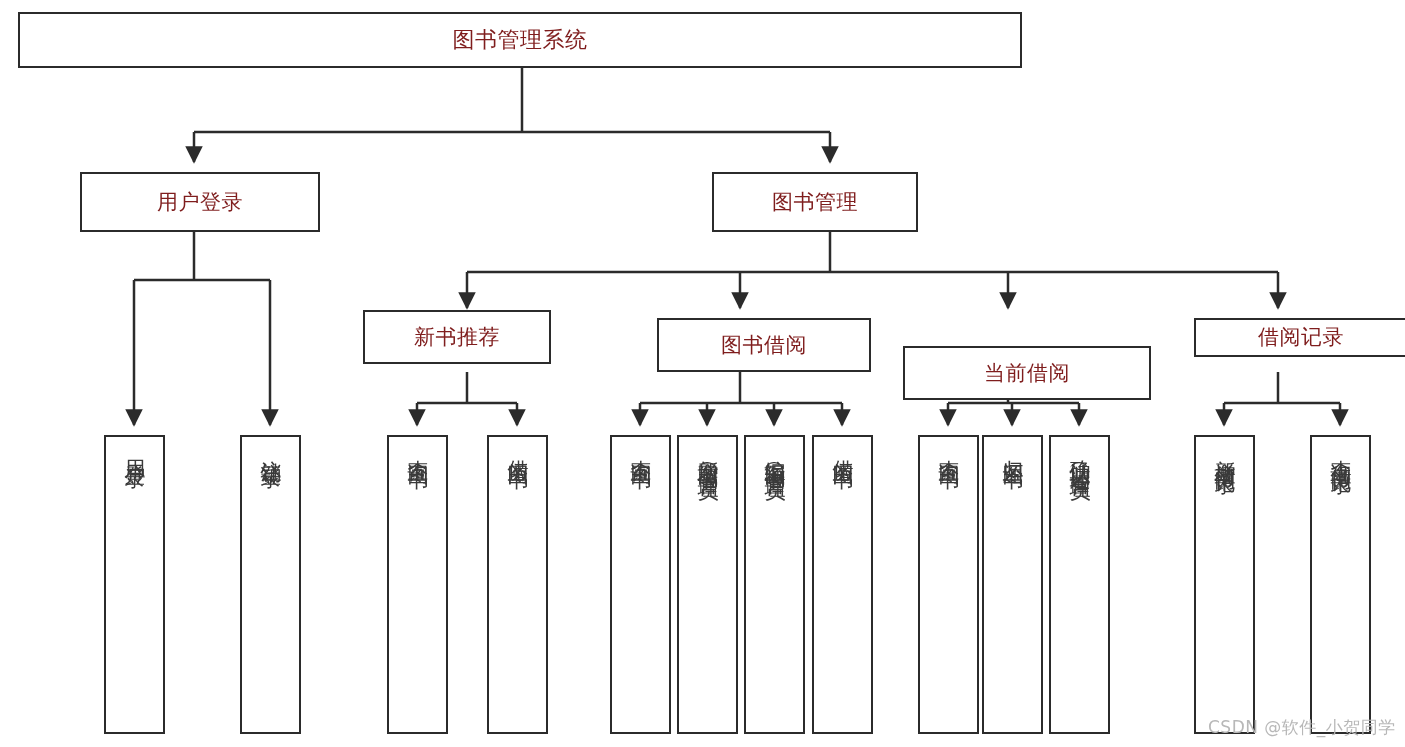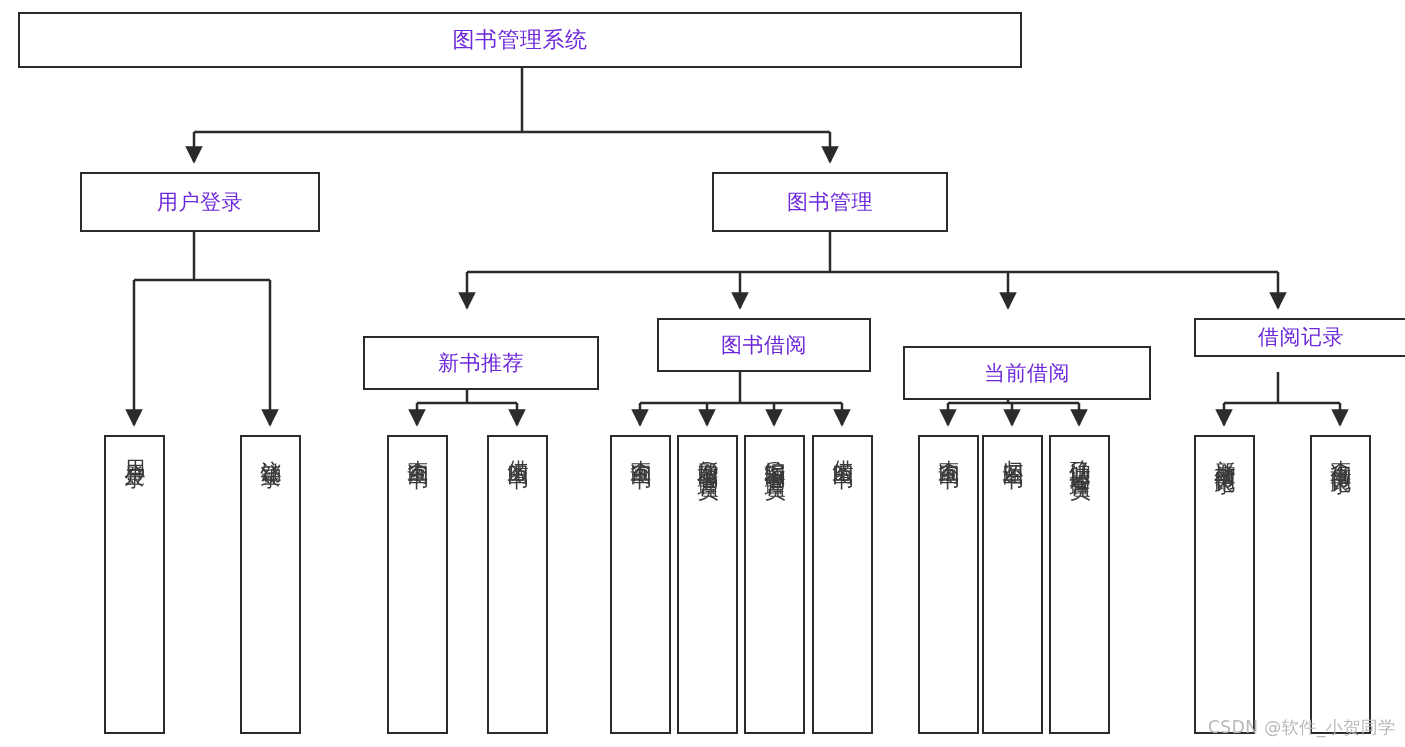--- a/index.html
+++ b/index.html
@@ -28,21 +28,21 @@
     position: absolute;
     box-sizing: border-box;
     border: 2px solid #2b2b2b;
     background: #ffffff;
     display: flex;
     align-items: center;
     justify-content: center;
   }
   .node-label-h {
     font-size: 21px;
-    color: #6d28d9;
+    color: #7f1d1d;
     line-height: 1.15;
     white-space: nowrap;
     letter-spacing: 0.5px;
   }
   .node-label-h.root {
     font-size: 22px;
   }
   .node-box.leaf {
     align-items: flex-start;
     justify-content: center;
@@ -122,25 +122,25 @@
   </svg>
 
   <div class="node-box" style="left:18px; top:12px; width:1004px; height:56px;">
     <span class="node-label-h root">图书管理系统</span>
   </div>
 
   <div class="node-box" style="left:80px; top:172px; width:240px; height:60px;">
     <span class="node-label-h">用户登录</span>
   </div>
 
-  <div class="node-box" style="left:712px; top:172px; width:236px; height:60px;">
+  <div class="node-box" style="left:712px; top:172px; width:206px; height:60px;">
     <span class="node-label-h">图书管理</span>
   </div>
 
-  <div class="node-box" style="left:363px; top:336px; width:236px; height:54px;">
+  <div class="node-box" style="left:363px; top:310px; width:188px; height:54px;">
     <span class="node-label-h">新书推荐</span>
   </div>
 
   <div class="node-box" style="left:633px; top:318px; width:214px; height:54px;margin-left:24px;">
     <span class="node-label-h">图书借阅</span>
   </div>
 
   <div class="node-box" style="left:903px; top:318px; width:248px; height:54px;margin-top:28px;">
     <span class="node-label-h">当前借阅</span>
   </div>

